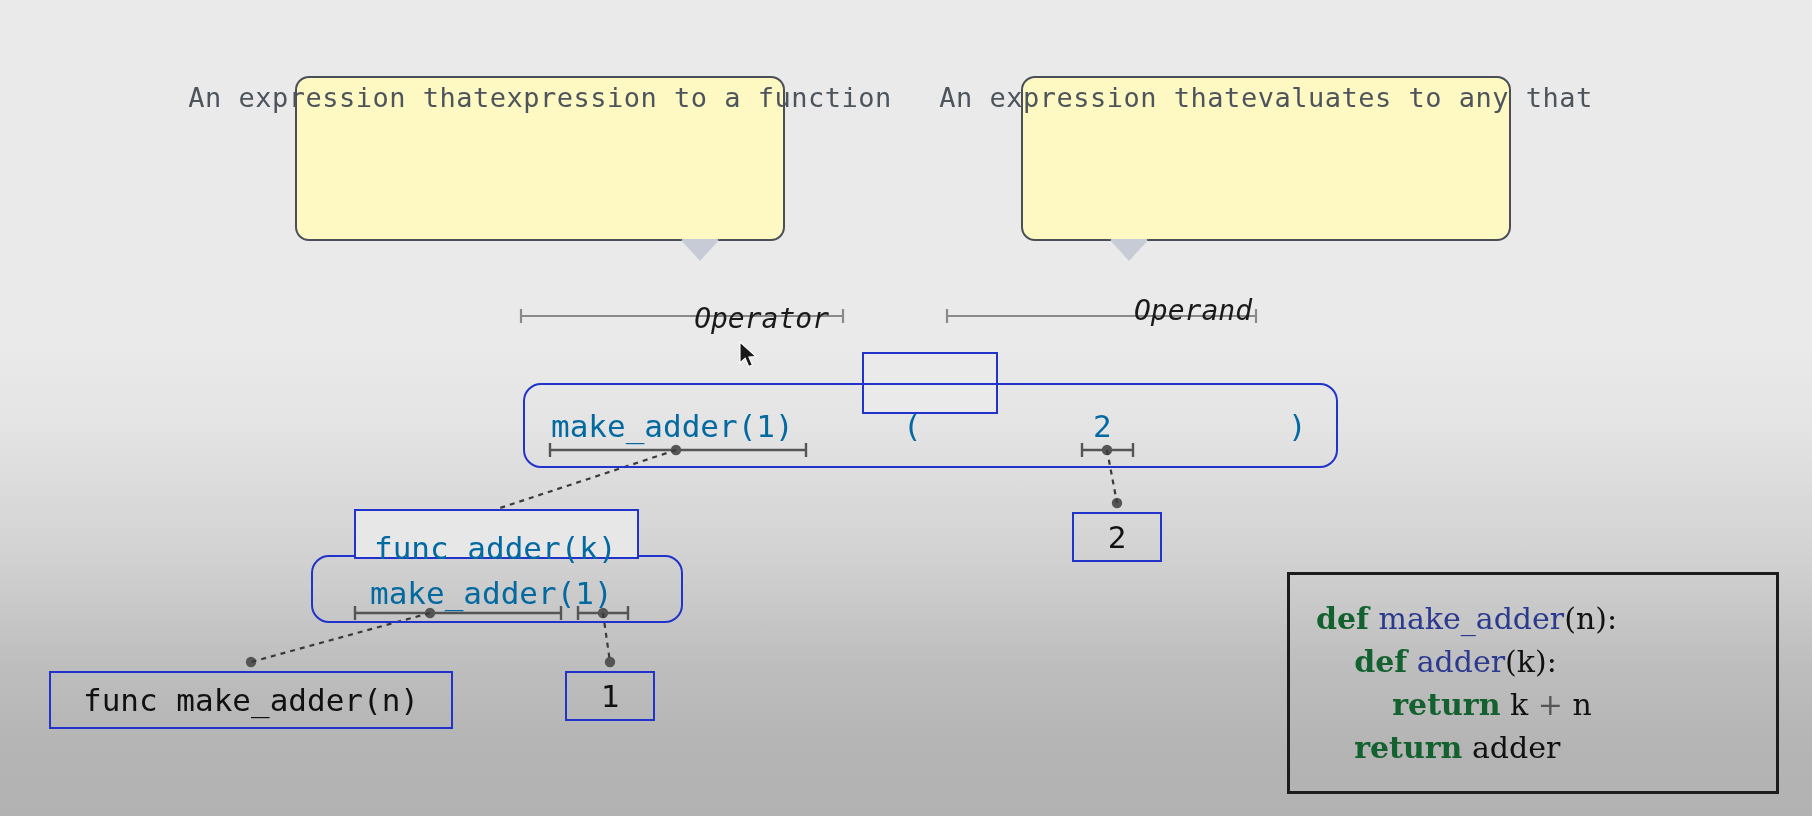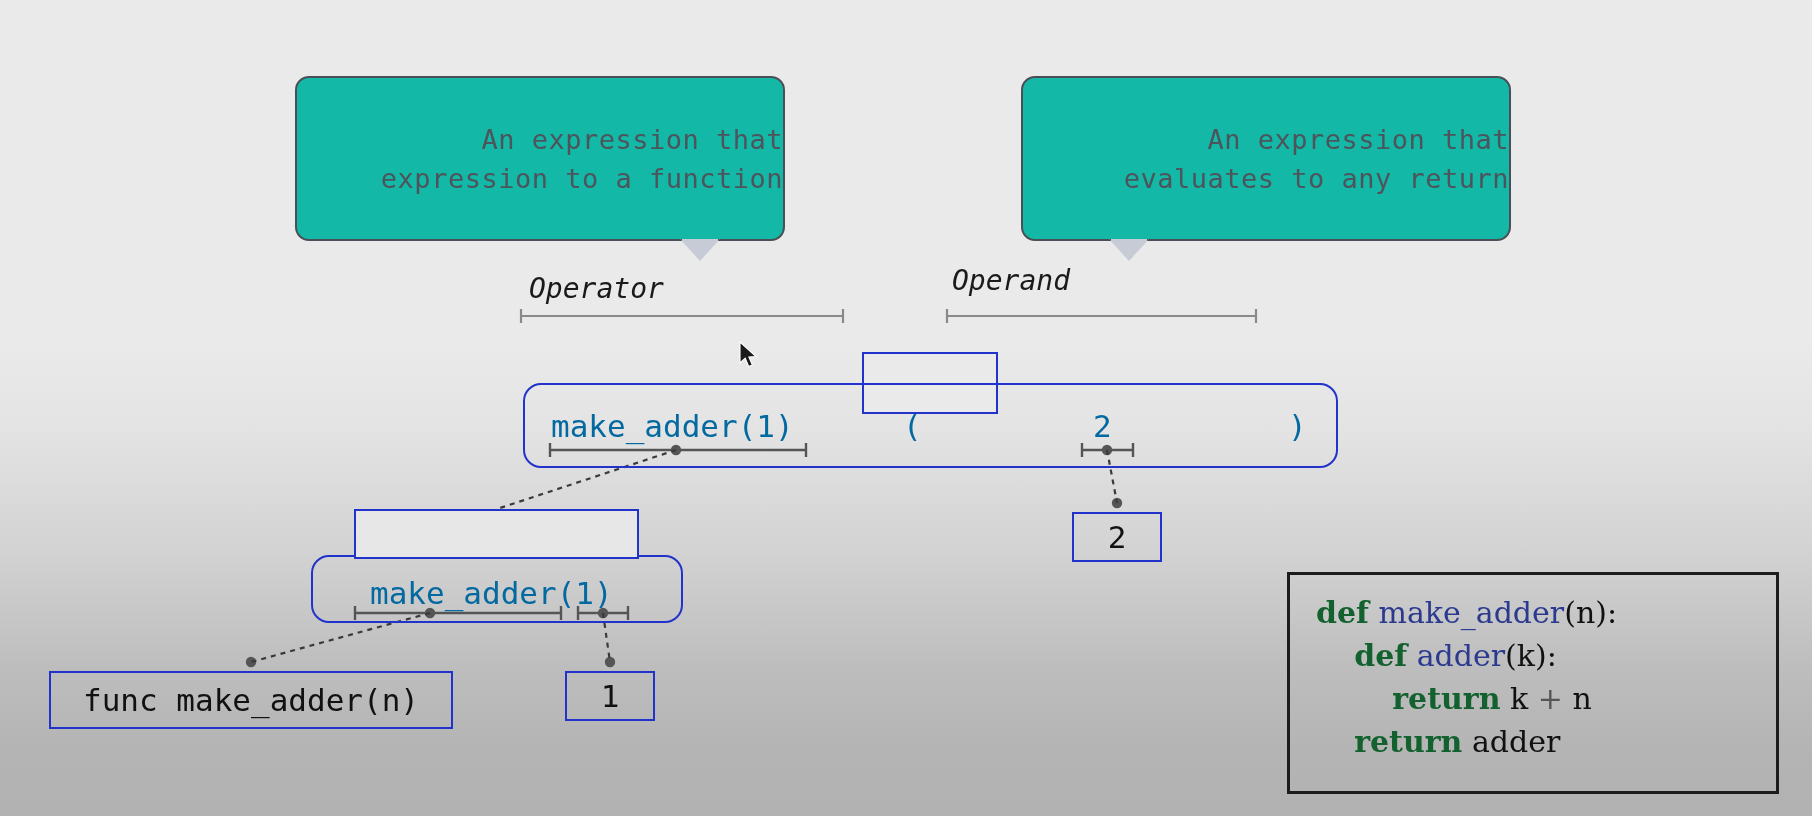--- a/index.html
+++ b/index.html
@@ -34,30 +34,30 @@
     top: 0;
     width: 1812px;
     height: 816px;
     pointer-events: none;
   }
 
   
   .callout {
     position: absolute;
     box-sizing: border-box;
-    background: #14b8a6;
+    background: #fef9c3;
     border: 2px solid #4a4f57;
     border-radius: 14px;
     color: #4d545c;
     font-size: 27px;
     line-height: 39px;
     text-align: center;
     display: flex;
-    flex-direction: column;
-    align-items: flex-end;
+    flex-direction: row;
+    align-items: flex-start;
     justify-content: center;
     letter-spacing: 0.5px;
   }
   .callout .line { white-space: pre; }
   .callout-tail {
     position: absolute;
     width: 36px;
     height: 22px;
     background: #c6cbd5;
     border-left: 2px solid #4a4f57;
@@ -71,22 +71,23 @@
     left: -2px; top: 0;
     width: 40px; height: 24px;
   }
 
   
   .span-label {
     position: absolute;
     font-style: italic;
     font-size: 28px;
     color: #1a1a1a;
-    text-align: left;
+    text-align: right;
     white-space: nowrap;
+    margin-top: 30px;
   }
 
   
   .expr-box {
     position: absolute;
     box-sizing: border-box;
     border: 2.5px solid #2233cc;
     background: transparent;
     display: flex;
     align-items: center;
@@ -119,21 +120,21 @@
     border: 2.5px solid #2233cc;
     background: transparent;
   }
 
   
   #code-panel {
     position: absolute;
     box-sizing: border-box;
     border: 3px solid #1c1c1c;
     background: transparent;
-    padding: 16px 26px;
+    padding: 22px 26px;
     font-family: "DejaVu Serif", "Liberation Serif", serif;
     font-size: 30px;
     line-height: 43px;
     white-space: pre;
   }
   .tok-kw   { color: #13612f; font-weight: bold; }
   .tok-fn   { color: #2b3a8f; }
   .tok-pl   { color: #111111; }
   .tok-op   { color: #555555; }
 
@@ -183,41 +184,42 @@
     </svg>
 
   <div id="callouts">
       <div class="callout" style="left: 295px; top: 76px; width: 490px; height: 165px;">
         <div class="line">An expression that</div>
         <div class="line">expression to a function</div>
         <div class="callout-tail" style="left: 383px;"></div>
       </div>
       <div class="callout" style="left: 1021px; top: 76px; width: 490px; height: 165px;">
         <div class="line">An expression that</div>
-        <div class="line">evaluates to any return</div>
+        <div class="line">evaluates to any that</div>
         <div class="callout-tail" style="left: 86px;"></div>
       </div>
     </div>
 
   <div id="span-labels">
       <div class="span-label" style="left: 529px; top: 272px; width: 300px;">Operator</div>
       <div class="span-label" style="left: 952px; top: 264px; width: 300px;">Operand</div>
     </div>
 
   <div class="empty-slot" id="empty-slot" style="left: 862px; top: 352px; width: 136px; height: 62px; background: rgb(234, 234, 234);"></div>
   <div class="expr-box rounded" id="main-expr-box" style="left: 523px; top: 383px; width: 815px; height: 85px;"></div>
   <div id="main-expr-tokens">
       <div class="expr-text" style="left: 551px; top: 408px;">make_adder(1)</div>
       <div class="expr-text" style="left: 903px; top: 408px;">(</div>
       <div class="expr-text" style="left: 1093px; top: 408px;">2</div>
       <div class="expr-text" style="left: 1288px; top: 408px;">)</div>
     </div>
 
   <div class="expr-box rounded" id="frame-expr-box" style="left: 311px; top: 555px; width: 372px; height: 68px;"></div>
   <div class="expr-box sharp" id="frame-header-box" style="left: 354px; top: 509px; width: 285px; height: 50px; background: rgb(231, 231, 231);"></div>
+  <div class="expr-text" id="frame-header-text" style="left: 374px; top: 530px;">func adder(k)</div>
   <div class="expr-text" id="frame-body-text" style="left: 370px; top: 575px;">make_adder(1)</div>
 
   <div id="value-boxes">
       <div class="value-box" style="left: 1072px; top: 512px; width: 90px; height: 50px;">2</div>
       <div class="value-box" style="left: 565px; top: 671px; width: 90px; height: 50px;">1</div>
       <div class="value-box" style="left: 49px; top: 671px; width: 404px; height: 58px;">func make_adder(n)</div>
     </div>
 
   <div id="code-panel" style="left: 1287px; top: 572px; width: 492px; height: 222px;"><div><span class="tok-kw">def</span><span class="tok-pl"> </span><span class="tok-fn">make_adder</span><span class="tok-pl">(n):</span></div><div><span class="tok-pl">    </span><span class="tok-kw">def</span><span class="tok-pl"> </span><span class="tok-fn">adder</span><span class="tok-pl">(k):</span></div><div><span class="tok-pl">        </span><span class="tok-kw">return</span><span class="tok-pl"> k </span><span class="tok-op">+</span><span class="tok-pl"> n</span></div><div><span class="tok-pl">    </span><span class="tok-kw">return</span><span class="tok-pl"> adder</span></div></div>
 

